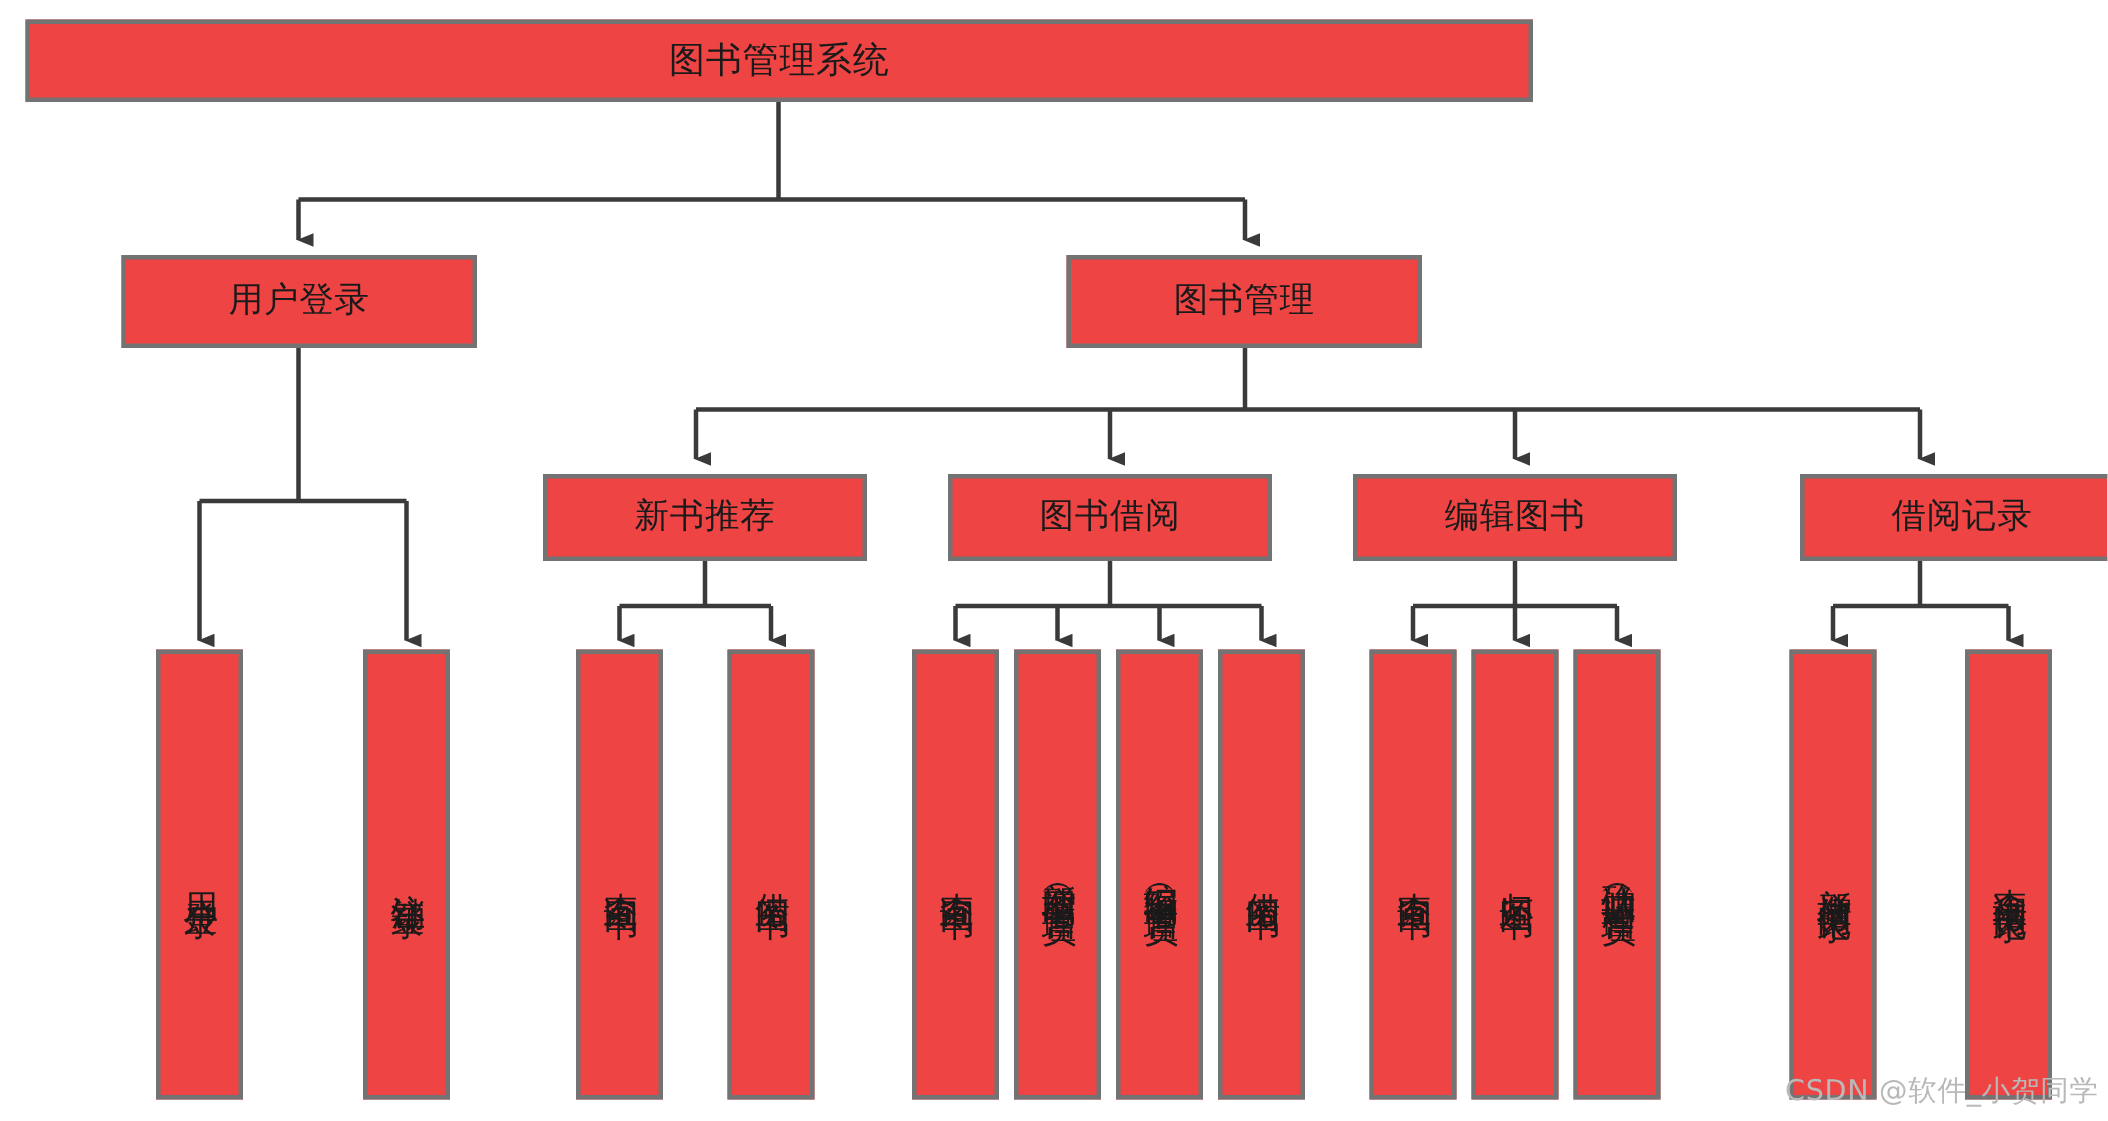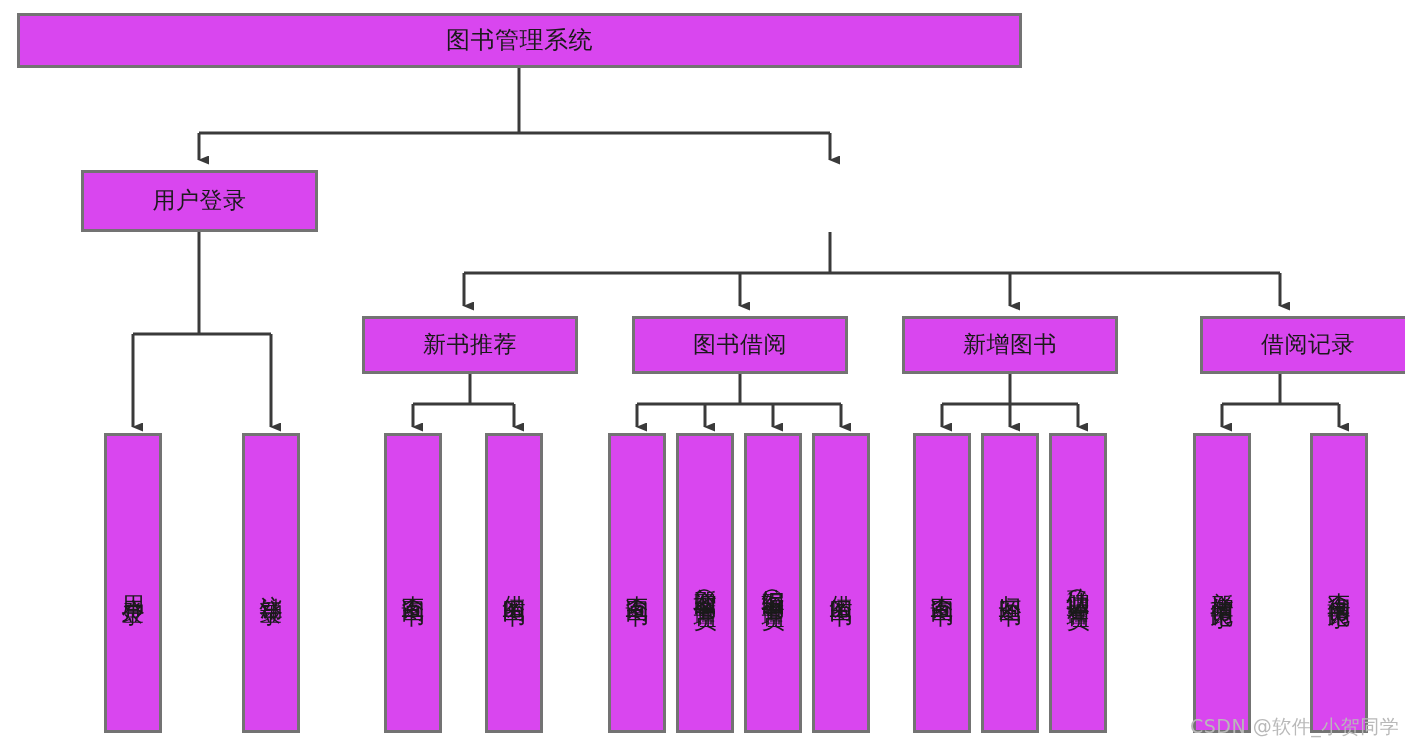--- a/index.html
+++ b/index.html
@@ -22,21 +22,21 @@
     position: absolute;
     left: 0;
     top: 0;
     width: 1405px;
     height: 747px;
     pointer-events: none;
   }
   .node {
     position: absolute;
     box-sizing: border-box;
-    background: #d946ef;
+    background: #ef4444;
     border: 3px solid #737373;
     display: flex;
     align-items: center;
     justify-content: center;
     color: #1a1a1a;
   }
   .node.root {
     border-width: 3px;
   }
   .node-label {
@@ -132,29 +132,32 @@
     </g>
   </svg>
 
   <div class="node root h" style="left:17px; top:13px; width:1005px; height:55px;">
     <span class="node-label">图书管理系统</span>
   </div>
 
   <div class="node h" style="left:81px; top:170px; width:237px; height:62px;">
     <span class="node-label">用户登录</span>
   </div>
+  <div class="node h" style="left:711px; top:170px; width:237px; height:62px;">
+    <span class="node-label">图书管理</span>
+  </div>
 
   <div class="node h" style="left:632px; top:316px; width:216px; height:58px;">
     <span class="node-label">图书借阅</span>
   </div>
   <div class="node h" style="left:362px; top:316px; width:216px; height:58px;">
     <span class="node-label">新书推荐</span>
   </div>
   <div class="node h" style="left:902px; top:316px; width:216px; height:58px;">
-    <span class="node-label">新增图书</span>
+    <span class="node-label">编辑图书</span>
   </div>
   <div class="node h" style="left:1172px; top:316px; width:216px; height:58px;margin-left:28px;">
     <span class="node-label">借阅记录</span>
   </div>
 
   <div class="node v" style="left:104px; top:433px; width:58px; height:300px;">
     <span class="node-label">用户登录</span>
   </div>
   <div class="node v" style="left:242px; top:433px; width:58px; height:300px;">
     <span class="node-label">注销登录</span>

